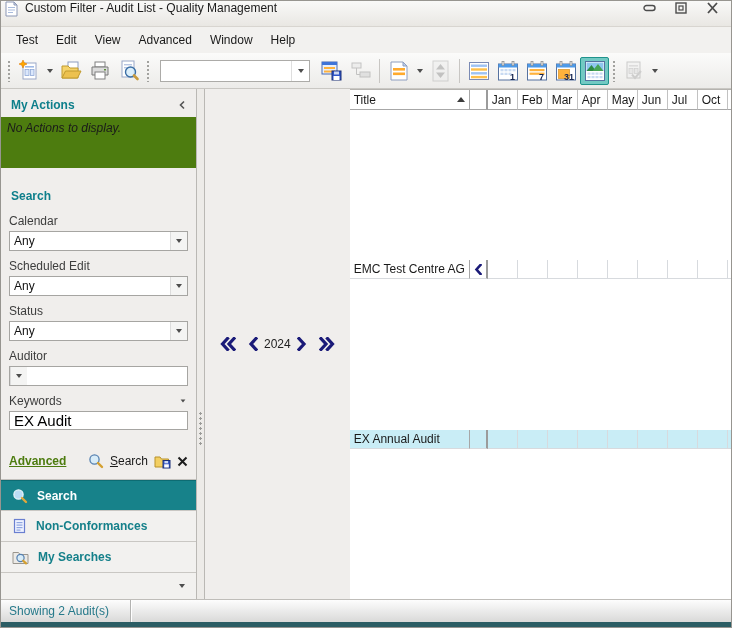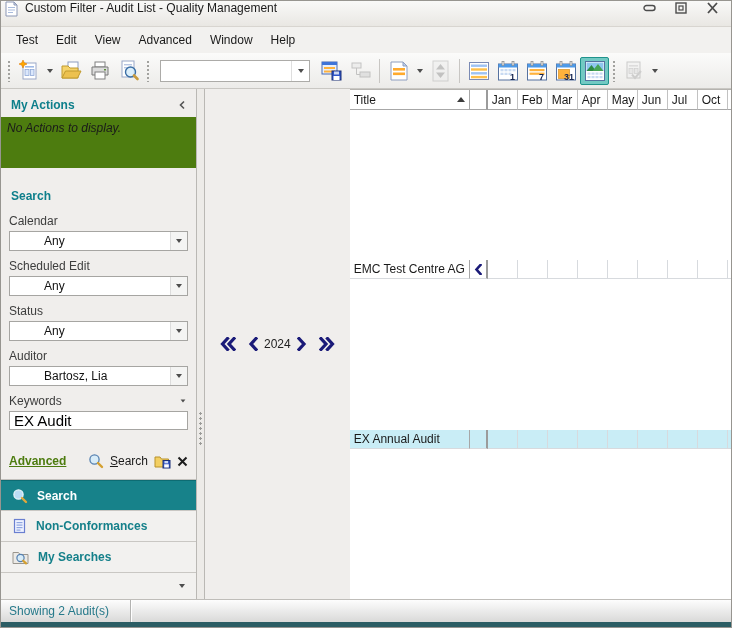--- a/index.html
+++ b/index.html
@@ -44,21 +44,21 @@
   .splitter { flex:0 0 8px; background:#edebe8; border-right:1px solid #bab8b4; position:relative; }
   .splitter .dots { position:absolute; left:2px; top:322px; width:3px; height:34px;
     background-image:radial-gradient(circle,#9b9b98 1px,rgba(0,0,0,0) 1.2px); background-size:3px 5px; }
   
   .sb-head { padding:9px 10px 5px 10px; font-weight:bold; color:#0e7f8b; display:flex; align-items:center; }
   .sb-head .chev { margin-left:auto; display:flex; }
   .whitebox { background:#4d7c0f; height:68px; padding:4px 6px;font-style:italic; }
   .search-head { margin-top:12px; }
   .field { margin:2px 8px 2px 8px; }
   .field label { display:block; color:#3d3d3d; margin:4px 0 3px 0; }
-  .combo { height:20px; background:#fff; border:1px solid #a6a5a2; display:flex; align-items:stretch; cursor:default;padding-left:30px; }
+  .combo { height:20px; background:#fff; border:1px solid #a6a5a2; display:flex; align-items:stretch; cursor:default; }
   .combo .val { flex:1; display:flex; align-items:center; padding:0 4px; color:#111; }
   .combo .dbtn { width:17px; display:flex; align-items:center; justify-content:center; border-left:1px solid #dcdcdc; background:#f4f4f3; }
   .kw-label { display:flex; align-items:center; }
   .kw-label .caret { margin-left:auto; margin-right:2px; transform:scale(.8); }
   .field input.text { width:100%; height:19px; border:1px solid #a6a5a2; padding:0 4px;
     font-family:"Liberation Sans",sans-serif; font-size:15px; }
   .advanced-row { margin:21px 8px 0 8px; display:flex; align-items:center; }
   .adv-link { color:#4d7c0f; font-weight:bold; text-decoration:underline; cursor:pointer; }
   .adv-group { margin-left:auto; display:flex; align-items:center; gap:6px; }
   .adv-search { color:#1a1a1a; }
@@ -347,21 +347,20 @@
         <div class="combo">
           <span class="val">Any</span>
           <span class="dbtn">
               <i class="caret"></i>
             </span>
         </div>
       </div>
       <div class="field">
         <label>Auditor</label>
         <div class="combo">
-          <span class="val">Bartosz, Lia</span>
           <span class="dbtn">
               <i class="caret"></i>
             </span>
         </div>
       </div>
       <div class="field">
         <div class="kw-label">
           <label>Keywords</label>
           <i class="caret"></i>
         </div>

